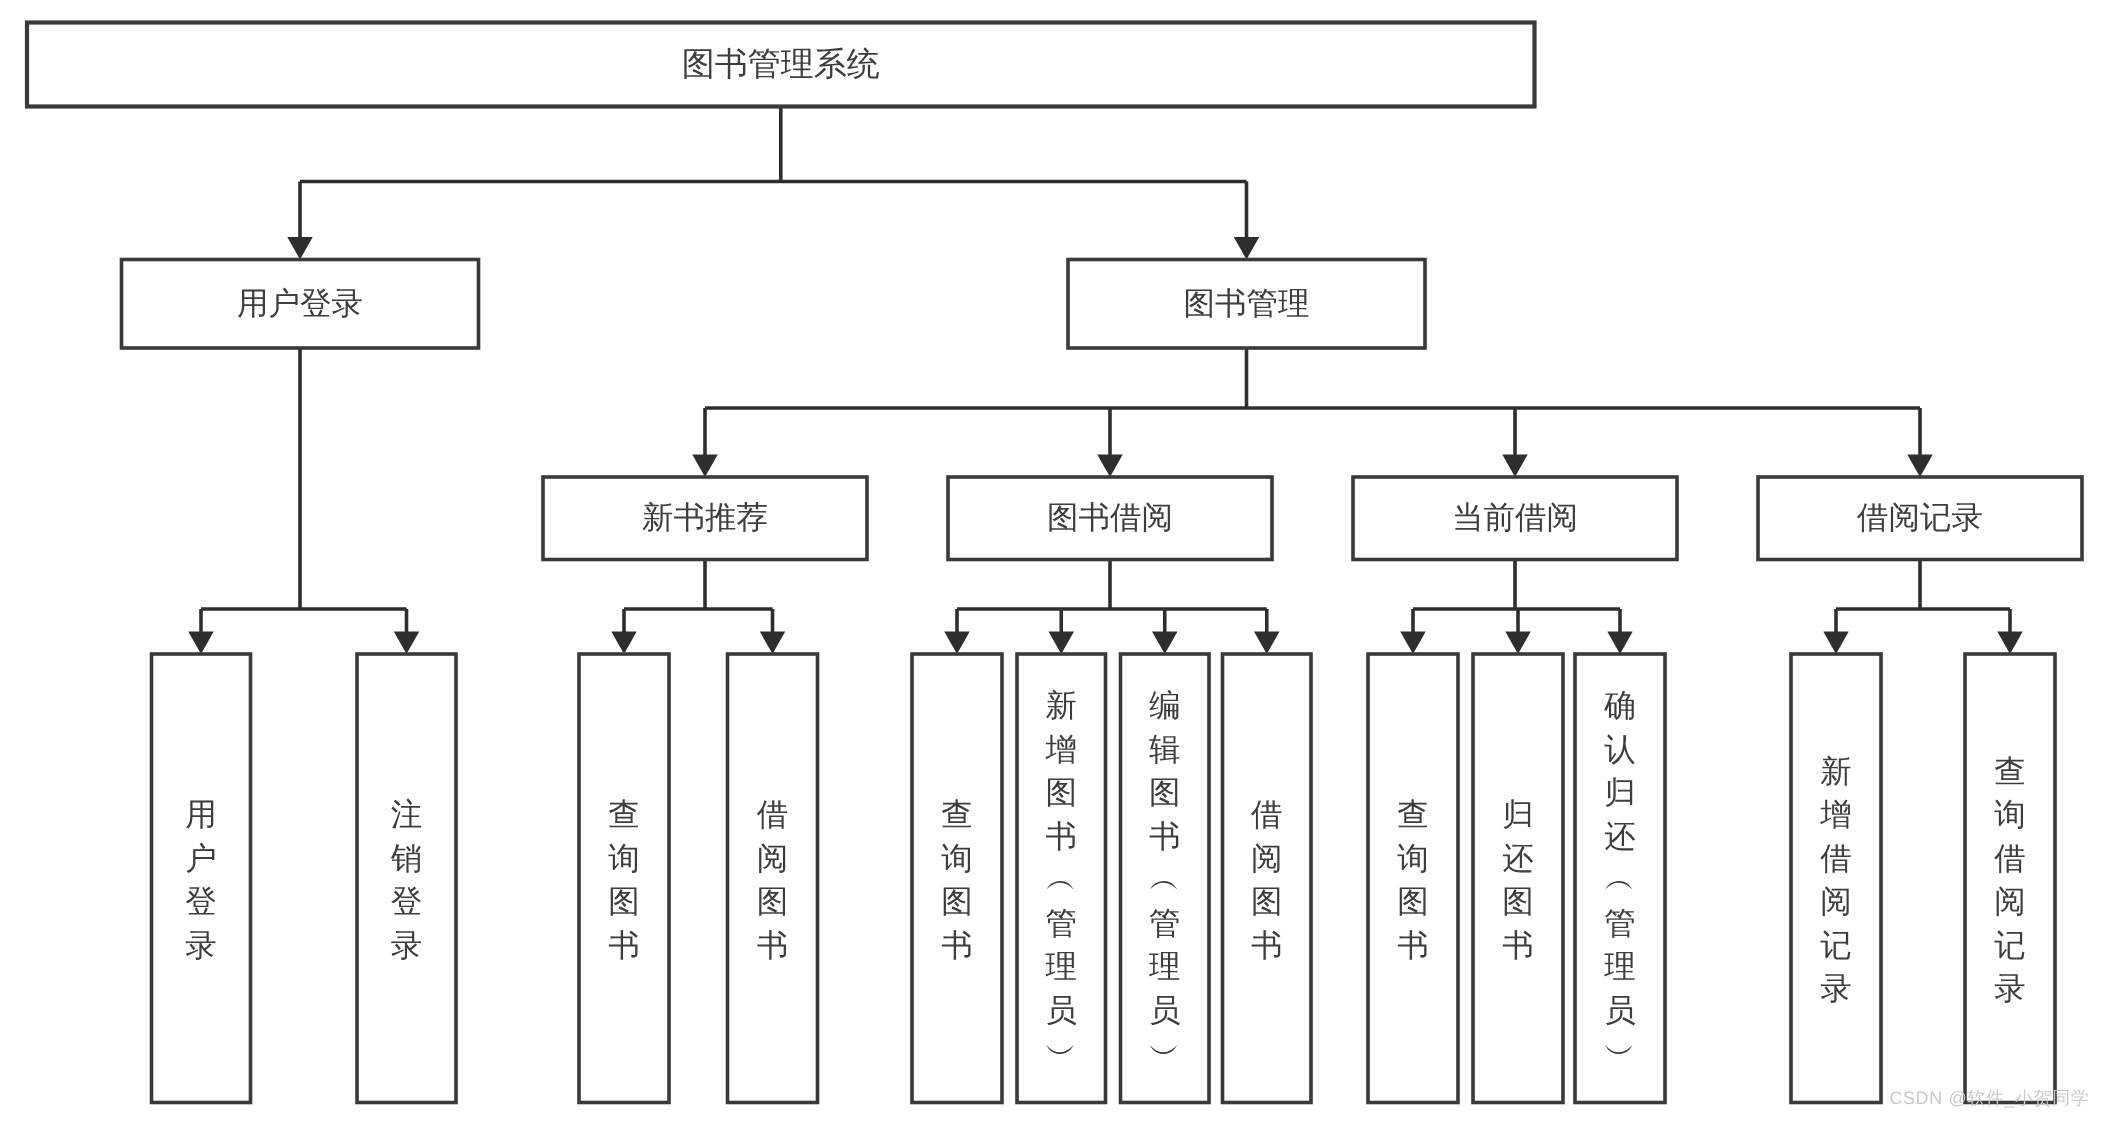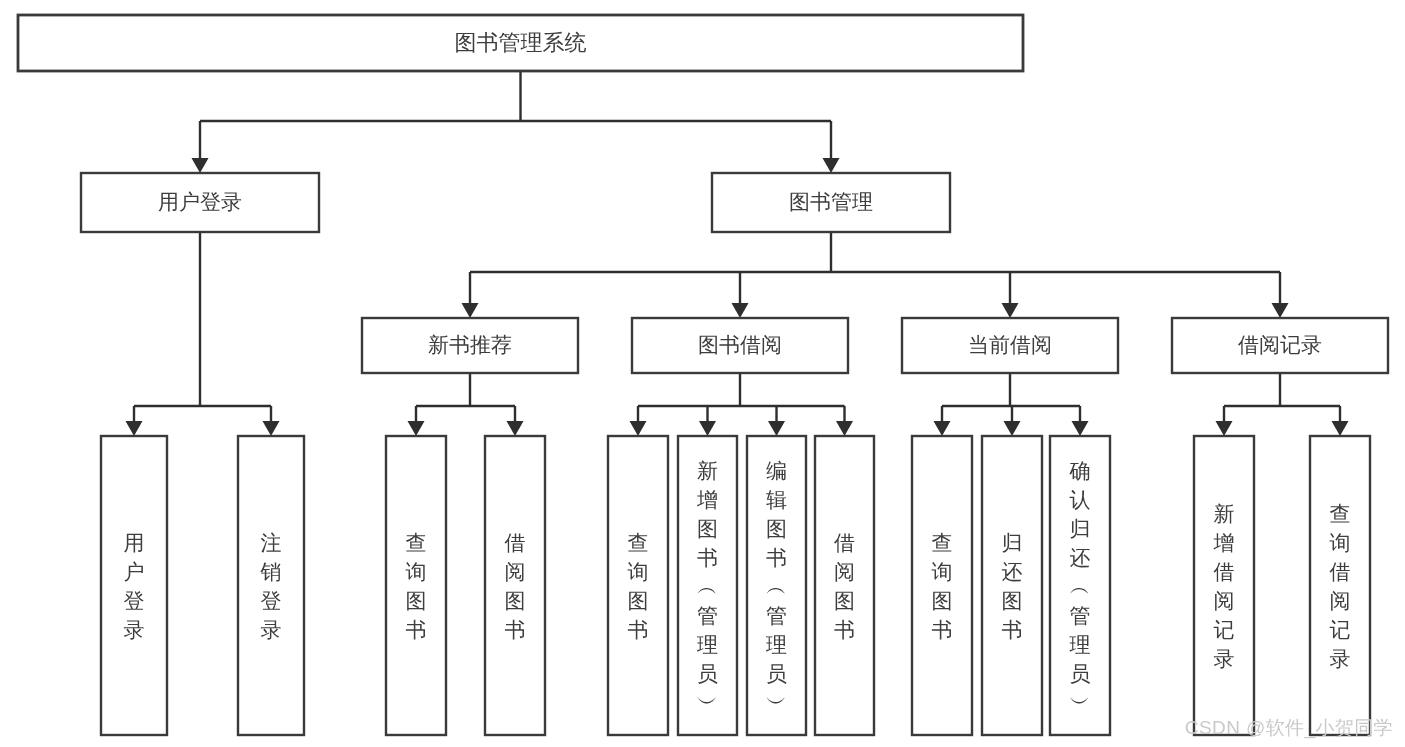--- a/index.html
+++ b/index.html
@@ -59,21 +59,21 @@
   }
   .arrow-head {
     fill: #2e2e2e;
     stroke: none;
   }
   .watermark {
     position: absolute;
     right: 12px;
     bottom: 6px;
     color: #c9c9c9;
-    font-size: 19px;
+    font-size: 12px;
     font-family: "Liberation Sans", "DejaVu Sans", sans-serif;
     letter-spacing: 0.4px;
     white-space: nowrap;
     user-select: none;
   }
 </style>
 </head>
 <body>
 
 <div id="diagram-root">

